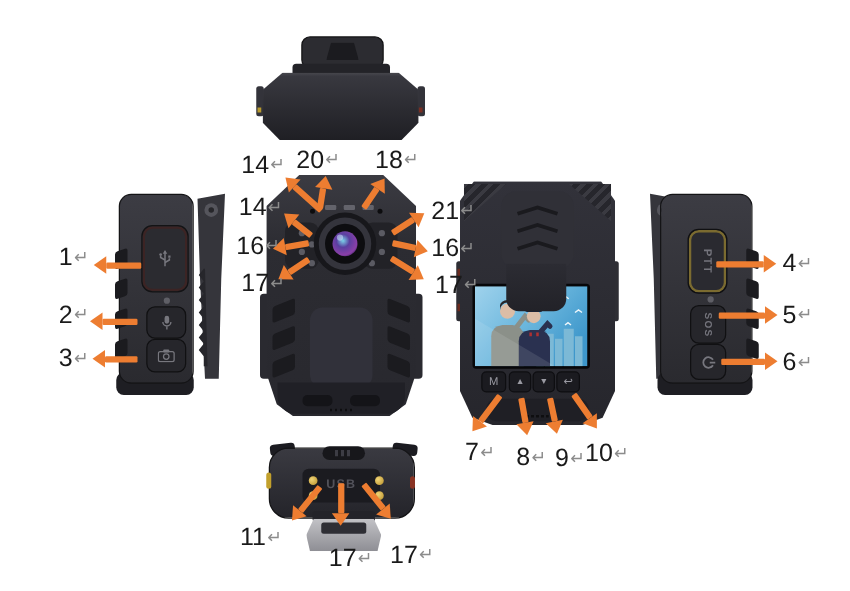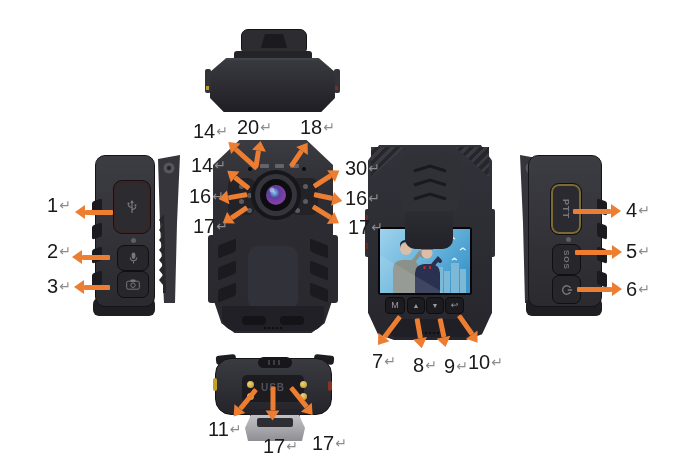--- a/index.html
+++ b/index.html
@@ -305,26 +305,26 @@
   <div class="callout" style="left:47px;top:195px"><span class="num">1</span><span class="ret">↵</span></div>
   <div class="callout" style="left:47px;top:241px"><span class="num">2</span><span class="ret">↵</span></div>
   <div class="callout" style="left:47px;top:276px"><span class="num">3</span><span class="ret">↵</span></div>
   <div class="callout" style="left:626px;top:200px"><span class="num">4</span><span class="ret">↵</span></div>
   <div class="callout" style="left:626px;top:241px"><span class="num">5</span><span class="ret">↵</span></div>
   <div class="callout" style="left:626px;top:279px"><span class="num">6</span><span class="ret">↵</span></div>
   <div class="callout" style="left:372px;top:351px"><span class="num">7</span><span class="ret">↵</span></div>
   <div class="callout" style="left:413px;top:355px"><span class="num">8</span><span class="ret">↵</span></div>
   <div class="callout" style="left:444px;top:356px"><span class="num">9</span><span class="ret">↵</span></div>
   <div class="callout" style="left:468px;top:352px"><span class="num">10</span><span class="ret">↵</span></div>
-  <div class="callout" style="left:208px;top:419px"><span class="num">11</span><span class="ret">↵</span></div>
+  <div class="callout" style="left:192px;top:419px"><span class="num">11</span><span class="ret">↵</span></div>
   <div class="callout" style="left:263px;top:436px"><span class="num">17</span><span class="ret">↵</span></div>
   <div class="callout" style="left:312px;top:433px"><span class="num">17</span><span class="ret">↵</span></div>
   <div class="callout" style="left:193px;top:121px"><span class="num">14</span><span class="ret">↵</span></div>
   <div class="callout" style="left:191px;top:155px"><span class="num">14</span><span class="ret">↵</span></div>
   <div class="callout" style="left:189px;top:186px"><span class="num">16</span><span class="ret">↵</span></div>
   <div class="callout" style="left:193px;top:216px"><span class="num">17</span><span class="ret">↵</span></div>
   <div class="callout" style="left:237px;top:117px"><span class="num">20</span><span class="ret">↵</span></div>
   <div class="callout" style="left:300px;top:117px"><span class="num">18</span><span class="ret">↵</span></div>
-  <div class="callout" style="left:345px;top:158px"><span class="num">30</span><span class="ret">↵</span></div>
+  <div class="callout" style="left:345px;top:158px"><span class="num">21</span><span class="ret">↵</span></div>
   <div class="callout" style="left:345px;top:188px"><span class="num">16</span><span class="ret">↵</span></div>
   <div class="callout" style="left:348px;top:217px"><span class="num">17</span><span class="ret">↵</span></div>
 
 </div>
 
 </body></html>

